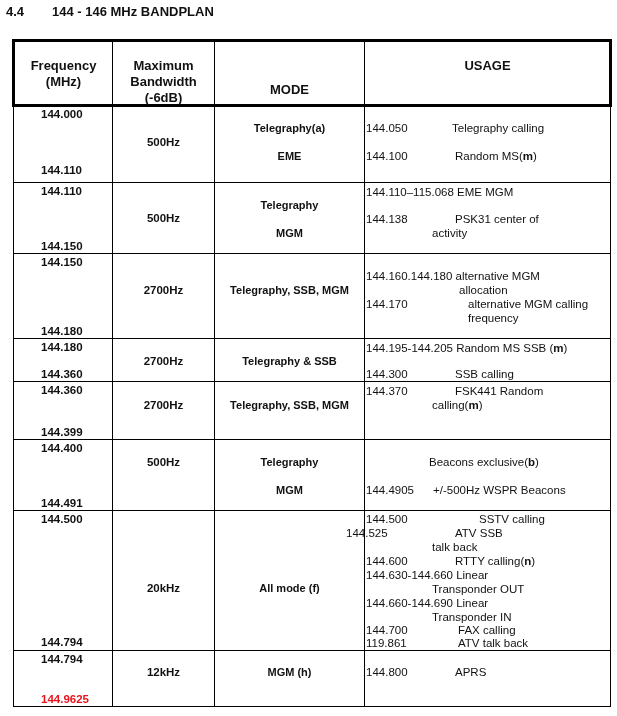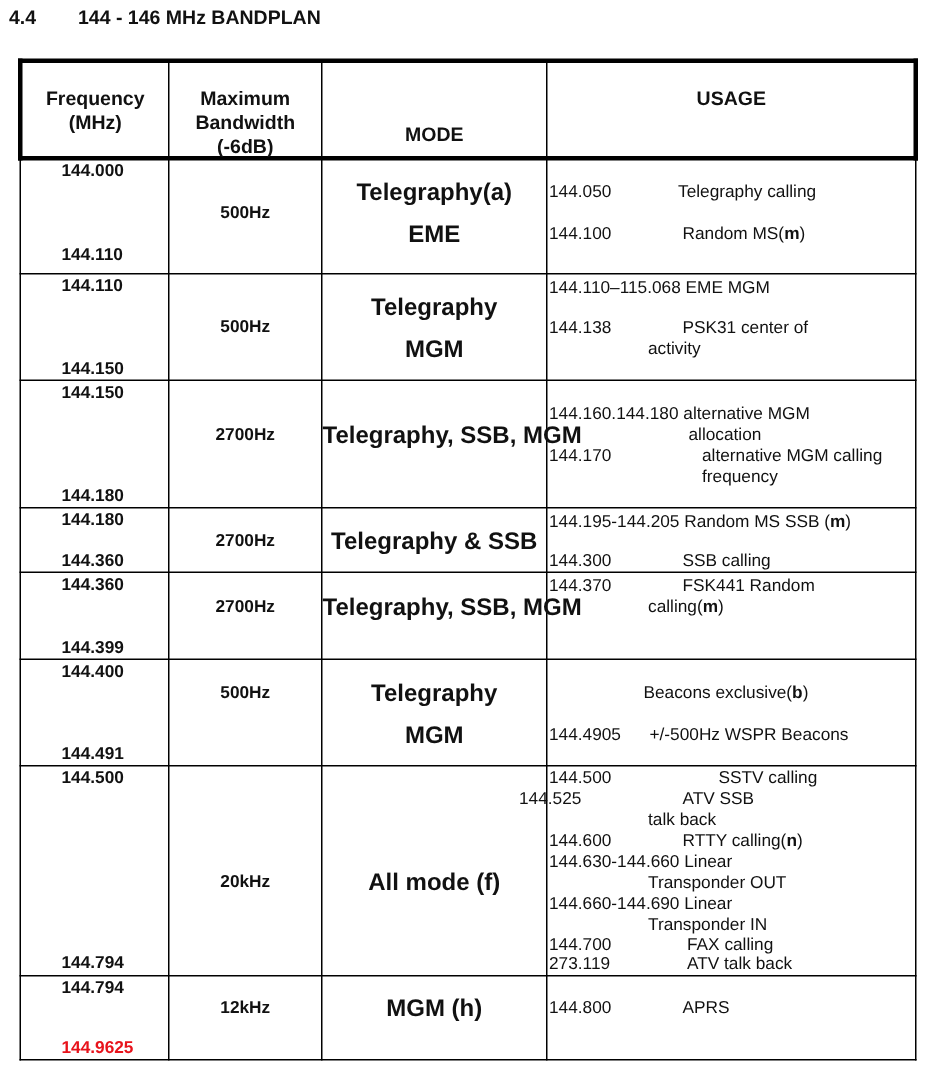--- a/index.html
+++ b/index.html
@@ -25,21 +25,21 @@
     white-space: nowrap;
     margin-left: 27px;
   }
   .freq.red { color: #e8131b; }
   .bw {
     position: absolute; left: 113px; width: 101px; text-align: center;
     font-weight: bold; font-size: 11.5px; line-height: 13px;
   }
   .mode {
     position: absolute; left: 215px; width: 149px; text-align: center;
-    font-weight: bold; font-size: 16px; line-height: 13px; white-space: nowrap;
+    font-weight: bold; font-size: 11px; line-height: 13px; white-space: nowrap;
   }
   .use {
     position: absolute; font-size: 11.5px; line-height: 13px; white-space: nowrap;
   }
   .use b { font-weight: bold; }
 </style>
 </head>
 <body>
 
 <div class="section-title">
@@ -166,21 +166,21 @@
 
     <div class="use" style="left:366px;top:569px;"><span>144.630-144.660</span> <span>Linear</span></div>
     <div class="use" style="left:432px;top:583px;">Transponder OUT</div>
 
     <div class="use" style="left:366px;top:597px;"><span>144.660-144.690</span> <span>Linear</span></div>
     <div class="use" style="left:432px;top:611px;">Transponder IN</div>
 
     <div class="use" style="left:366px;top:624px;">144.700</div>
     <div class="use" style="left:458px;top:624px;">FAX calling</div>
 
-    <div class="use" style="left:366px;top:637px;">273.119</div>
+    <div class="use" style="left:366px;top:637px;">119.861</div>
     <div class="use" style="left:458px;top:637px;">ATV talk back</div>
   </div>
 
   <div>
     <div class="freq" style="top:653px;">144.794</div>
     <div class="freq red" style="top:693px;">144.9625</div>
     <div class="bw" style="top:666px;">12kHz</div>
     <div class="mode" style="top:666px;">MGM (h)</div>
     <div class="use" style="left:366px;top:666px;">144.800</div>
     <div class="use" style="left:455px;top:666px;">APRS</div>

